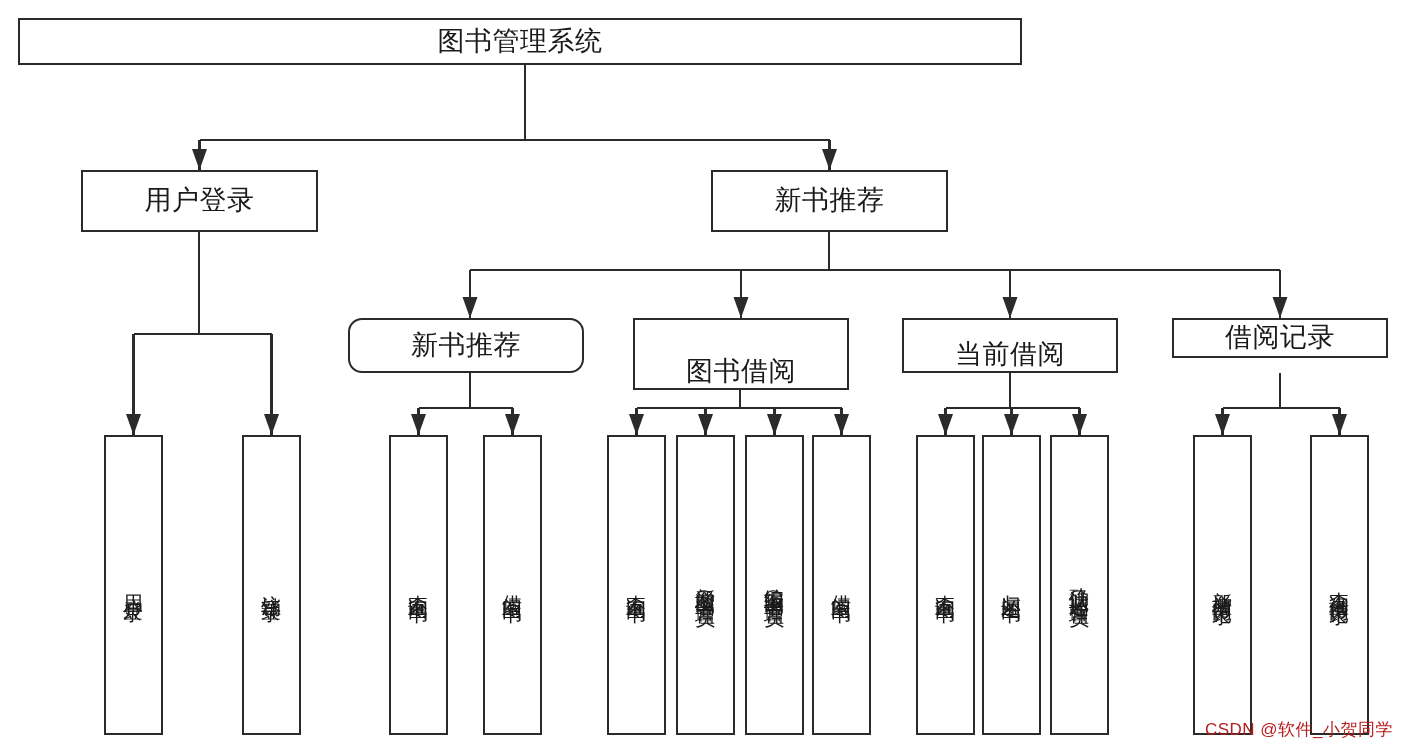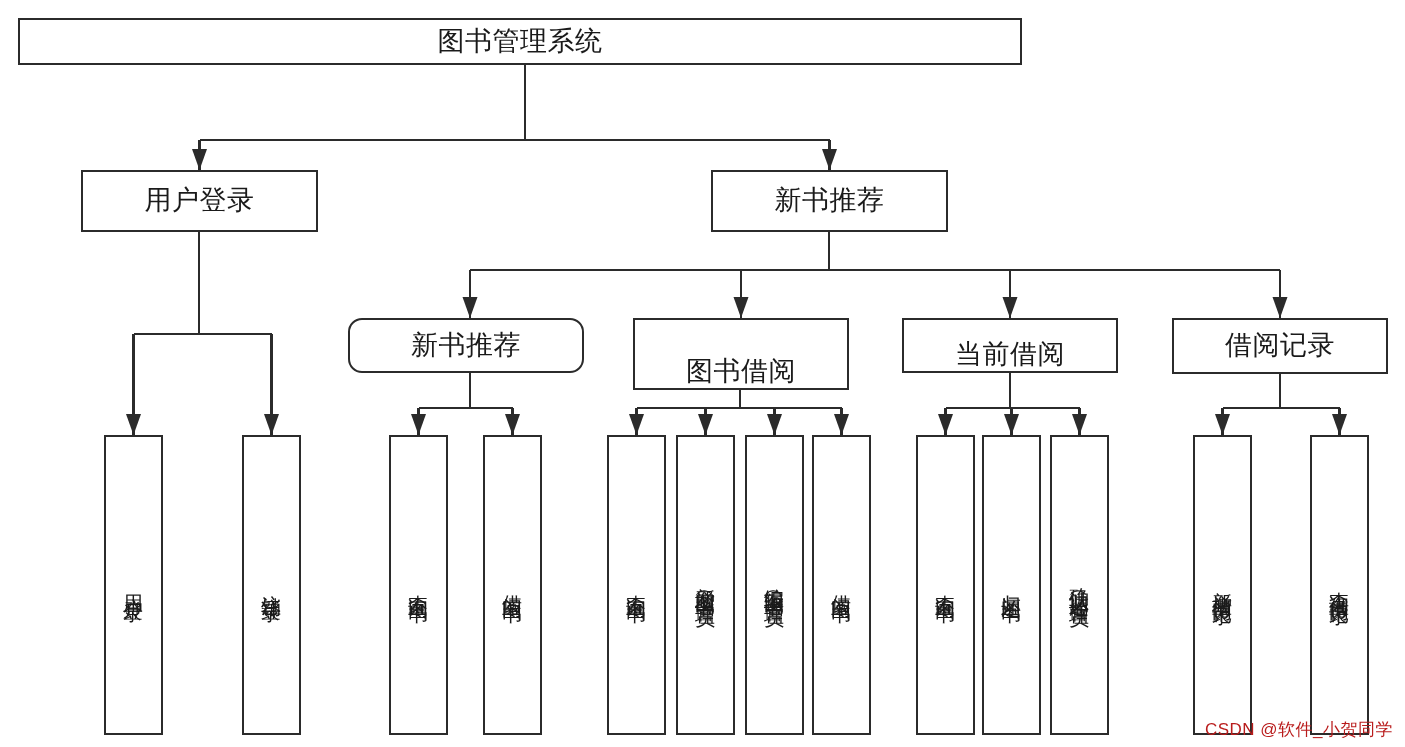--- a/index.html
+++ b/index.html
@@ -138,21 +138,21 @@
       </div>
       <div class="node horiz" style="left: 348px; top: 318px; width: 236px; height: 55px; border-radius: 14px;">
         <span class="label">新书推荐</span>
       </div>
       <div class="node horiz" style="left: 633px; top: 318px; width: 216px; height: 72px; align-items: flex-end;">
         <span class="label">图书借阅</span>
       </div>
       <div class="node horiz" style="left: 902px; top: 318px; width: 216px; height: 55px; align-items: flex-end;">
         <span class="label">当前借阅</span>
       </div>
-      <div class="node horiz" style="left: 1172px; top: 318px; width: 216px; height: 56px;">
+      <div class="node horiz" style="left: 1172px; top: 318px; width: 216px; height: 40px;">
         <span class="label">借阅记录</span>
       </div>
       <div class="node vert" style="left: 104px; top: 435px; width: 59px; height: 300px;">
         <span class="label">用户登录</span>
       </div>
       <div class="node vert" style="left: 242px; top: 435px; width: 59px; height: 300px;">
         <span class="label">注销登录</span>
       </div>
       <div class="node vert" style="left: 389px; top: 435px; width: 59px; height: 300px;">
         <span class="label">查询图书</span>

